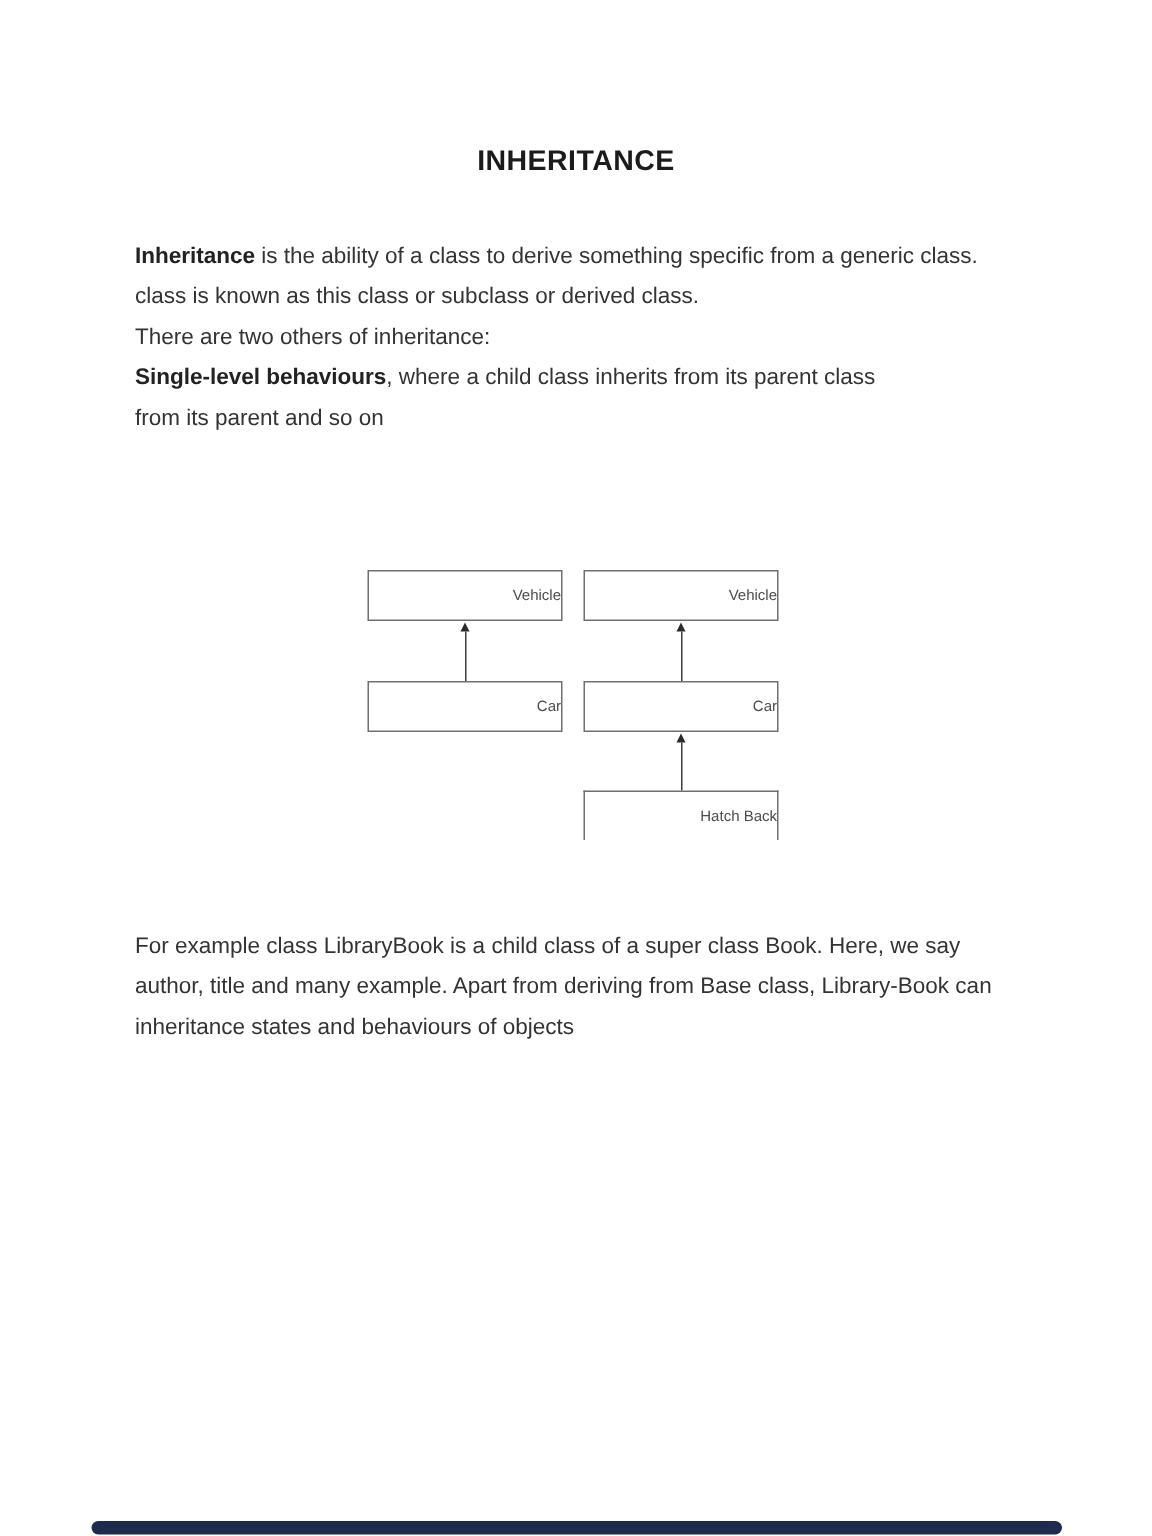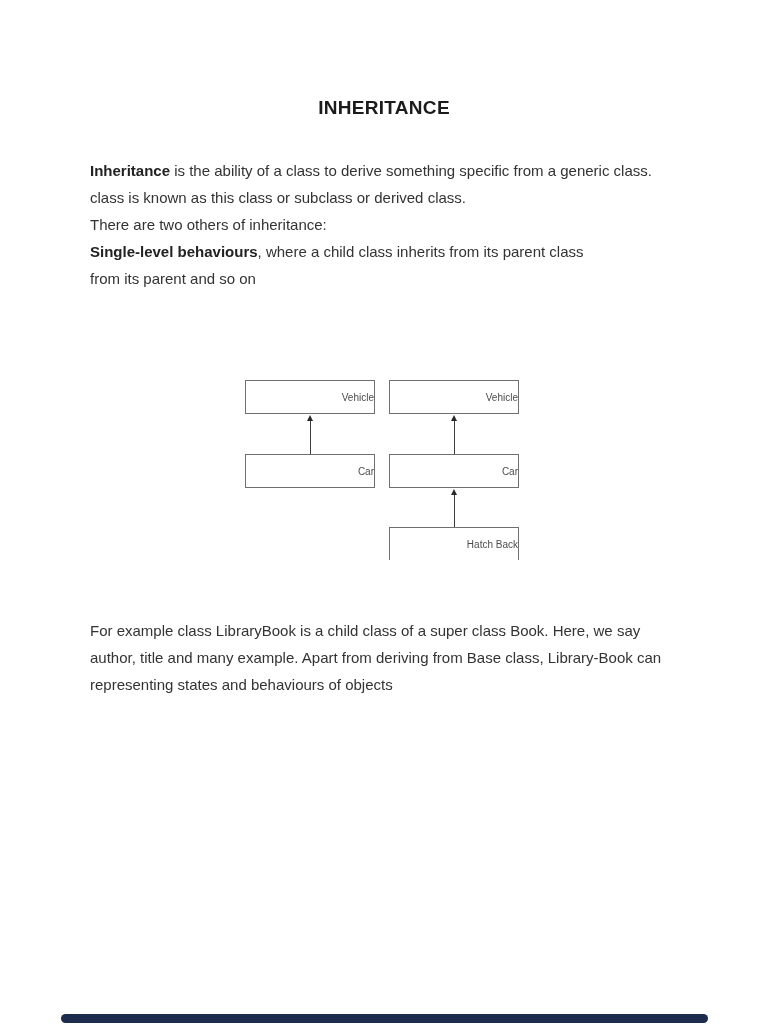--- a/index.html
+++ b/index.html
@@ -147,18 +147,18 @@
     </div>
     <div class="arrow arrow-r2">
       <div class="arrow-head"></div>
       <div class="arrow-shaft"></div>
     </div>
   </div>
 
   <div class="tb tb2">
     <div class="line"><span>For example class LibraryBook is a child class of a super class Book. Here, we say</span></div>
     <div class="line"><span>author, title and many example. Apart from deriving from Base class, Library-Book can</span></div>
-    <div class="line"><span>representing states and behaviours of objects</span></div>
+    <div class="line"><span>inheritance states and behaviours of objects</span></div>
   </div>
 
   <div class="scrollbar-thumb"></div>
 
 </div>
 
 </body></html>

